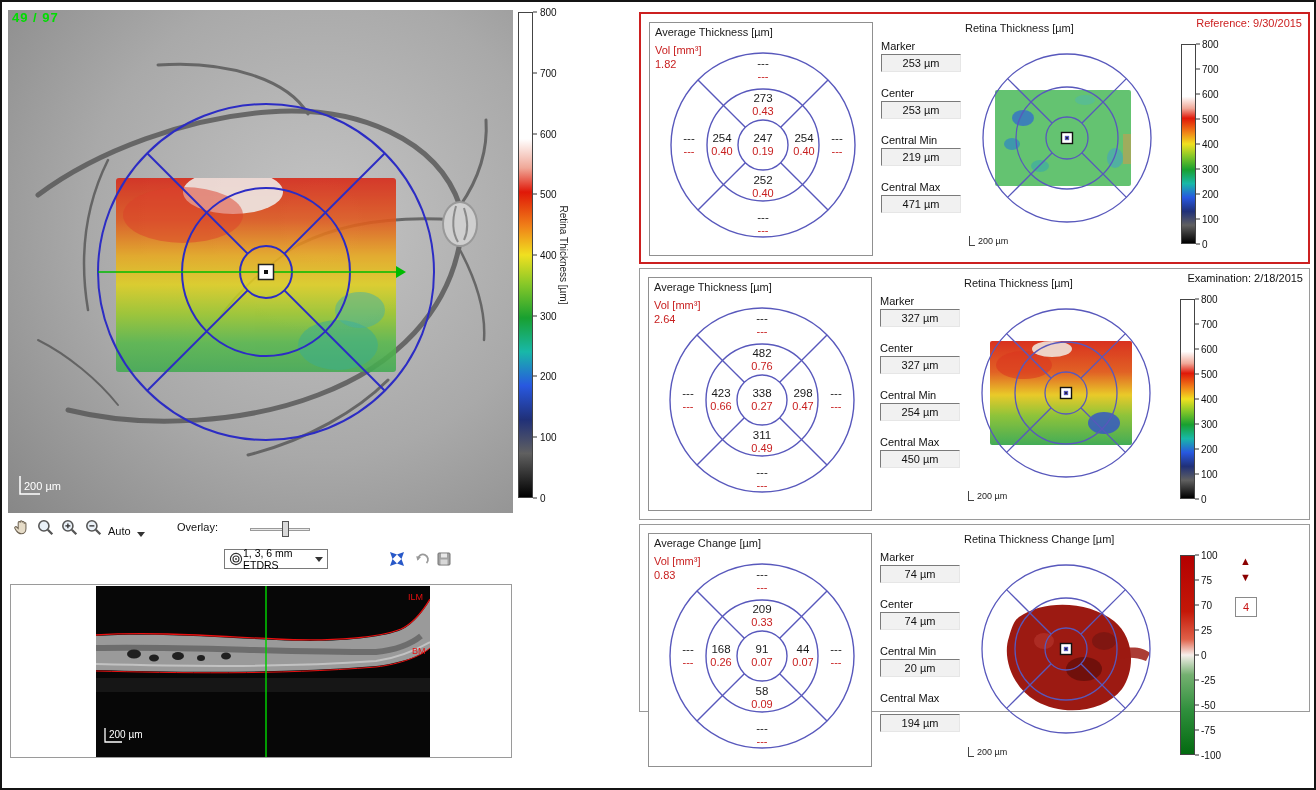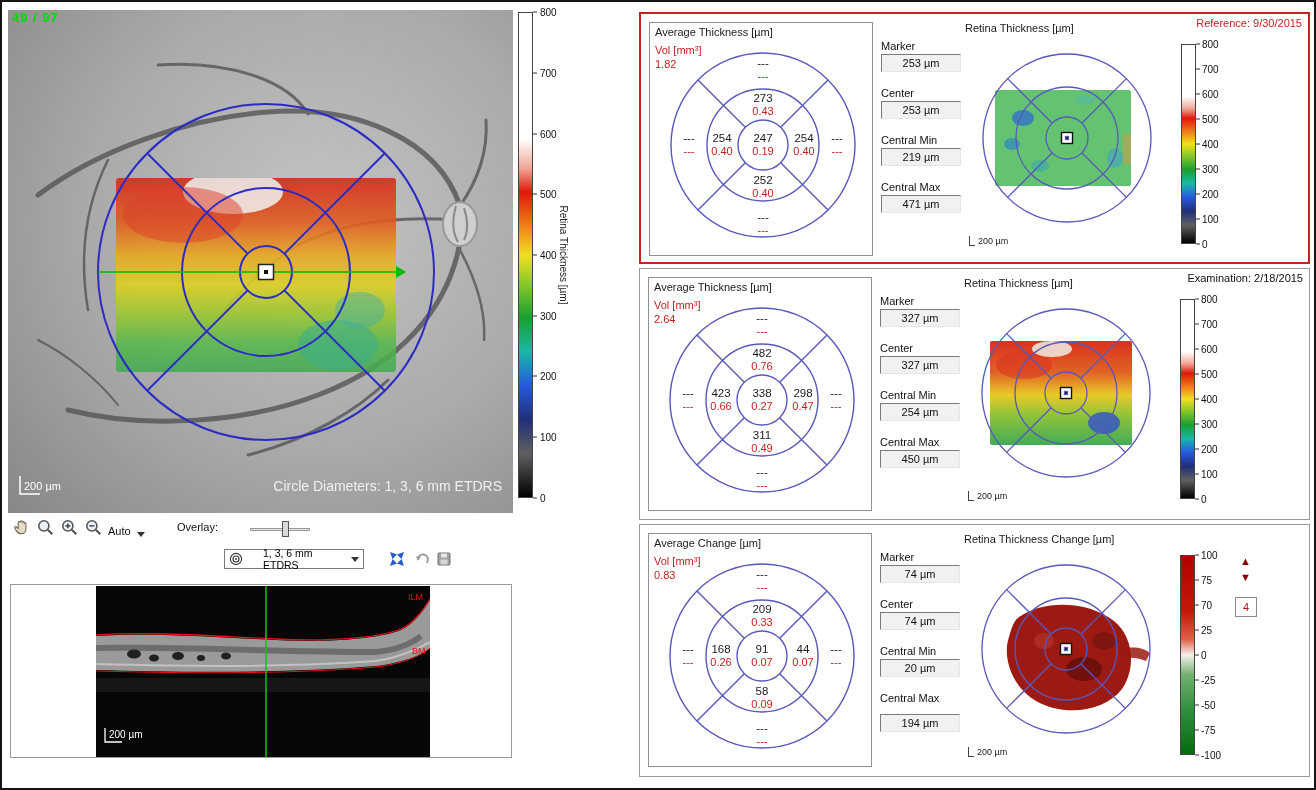--- a/index.html
+++ b/index.html
@@ -10,21 +10,21 @@
   #frame-counter{left:10px;top:8px;color:#00dd00;font-weight:bold;font-size:13px;letter-spacing:1px}
   #fundus-footer{left:0;top:476px;width:500px;text-align:right;color:#f0f0f0;font-size:14px}
   
   .cbar{border:1px solid #444}
   .cbar.thick{background:linear-gradient(to bottom,#ffffff 0%,#ffffff 26%,#f0a898 32%,#e01808 37%,#f08018 44%,#f0e020 50%,#88c828 56%,#18a030 63%,#18b8a8 70%,#2858e0 77%,#203078 84%,#606060 91%,#000000 100%)}
   .cbar.change{background:linear-gradient(to bottom,#b40000 0%,#c41808 28%,#e06048 42%,#f6efec 50%,#74b070 60%,#2f8f3c 78%,#036a10 100%)}
   .tick{font-size:10px;color:#111;transform:translateY(-50%);white-space:nowrap}
   .tickline{width:4px;height:1px;background:#333;transform:translateY(-50%)}
   .vlabel{writing-mode:vertical-rl;font-size:10px;color:#222;transform:translateY(-50%)}
   .ddtriangle{width:0;height:0;border-left:4px solid transparent;border-right:4px solid transparent;border-top:5px solid #333;display:inline-block}
-  #etdrs-combo{left:222px;top:547px;width:140px;height:20px;border:1px solid #7a7a7a;background:#fff;display:flex;align-items:center;gap:20px;padding:0 4px;font-size:10.5px}
+  #etdrs-combo{left:222px;top:547px;width:104px;height:20px;border:1px solid #7a7a7a;background:#fff;display:flex;align-items:center;gap:0;padding:0 4px;font-size:10.5px}
   #zoom-mode{left:106px;top:517px;height:18px;display:flex;align-items:flex-end;gap:6px;font-size:11px;color:#111}
   #overlay-label{left:175px;top:519px;font-size:11px;color:#111}
   #overlay-slider{left:248px;top:517px;width:60px;height:20px}
   #overlay-slider .track{position:absolute;left:0;top:9px;width:60px;height:3px;background:#e8e8e8;border:1px solid #9a9a9a}
   #overlay-slider .handle{position:absolute;left:32px;top:2px;width:7px;height:16px;background:#d9d9d9;border:1px solid #555}
   
   .panel{position:absolute;left:637px;width:671px;background:#fff}
   .panel-header{position:absolute;right:6px;top:3px;font-size:11px;font-weight:normal}
   .gridbox{position:absolute;left:8px;top:8px;width:224px;height:234px;border:1px solid #909090;background:#fff}
   .gridtitle{position:absolute;left:5px;top:3px;font-size:11px;color:#1a1a1a;white-space:nowrap}
@@ -137,21 +137,20 @@
   <g>
     <rect x="250.5" y="254.5" width="15" height="15" fill="#ffffff" stroke="#222" stroke-width="1.5"></rect>
     <rect x="256" y="260" width="4" height="4" fill="#111"></rect>
   </g>
   <g>
     <path d="M12,466 L12,484 L32,484" stroke="#fff" stroke-width="1.5" fill="none"></path>
     <text x="16" y="480" fill="#ffffff" font-size="11">200 µm</text>
   </g>
 </svg>
 <span class="abs" id="frame-counter">49 / 97</span>
-<span class="abs" id="fundus-footer">Circle Diameters: 1, 3, 6 mm ETDRS</span>
 
 <div class="abs cbar thick" style="left:516px;top:10px;width:15px;height:486px"></div>
 <span class="abs tickline" style="left:531px;top:10px"></span>
     <span class="abs tick" style="left:538px;top:10px">800</span>
 <span class="abs tickline" style="left:531px;top:71px"></span>
     <span class="abs tick" style="left:538px;top:71px">700</span>
 <span class="abs tickline" style="left:531px;top:132px"></span>
     <span class="abs tick" style="left:538px;top:132px">600</span>
 <span class="abs tickline" style="left:531px;top:192px"></span>
     <span class="abs tick" style="left:538px;top:192px">500</span>
@@ -410,21 +409,21 @@
   <span class="abs tickline" style="left:555px;top:155px"></span>
       <span class="abs tick" style="left:561px;top:155px">300</span>
   <span class="abs tickline" style="left:555px;top:180px"></span>
       <span class="abs tick" style="left:561px;top:180px">200</span>
   <span class="abs tickline" style="left:555px;top:205px"></span>
       <span class="abs tick" style="left:561px;top:205px">100</span>
   <span class="abs tickline" style="left:555px;top:230px"></span>
       <span class="abs tick" style="left:561px;top:230px">0</span>
 </div>
 
-<div class="panel" style="top:522px;height:253px;border:1px solid #9a9a9a">
+<div class="panel" style="top:522px;height:188px;border:1px solid #9a9a9a">
   <span class="panel-header" style="color:#111"></span>
   <div class="gridbox">
     <span class="gridtitle">Average Change [µm]</span>
     <div class="vol">
       <span>Vol [mm³]</span><br>
       <span>0.83</span>
     </div>
     <svg class="etdrs" width="220" height="216" viewBox="0 0 220 216">
       <use href="#etdrsRings"></use>
       <text class="gv" x="112" y="28">---</text>

